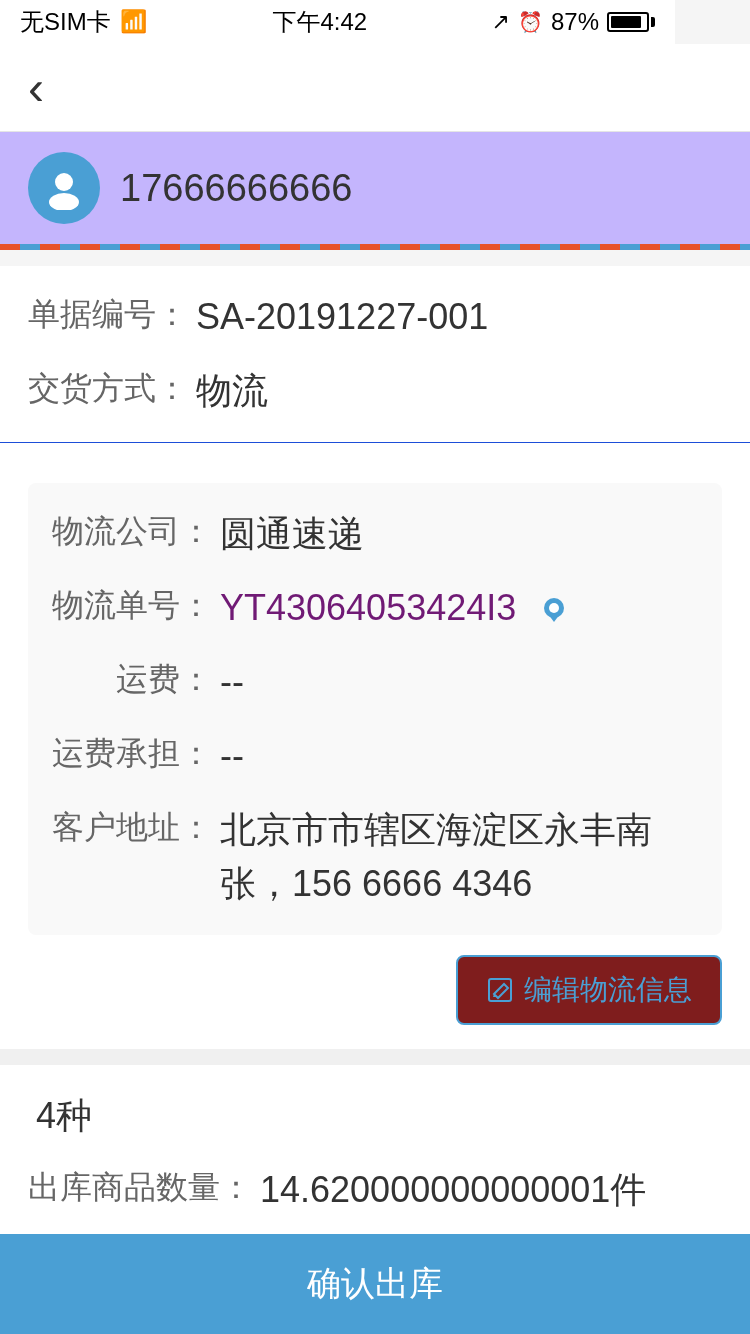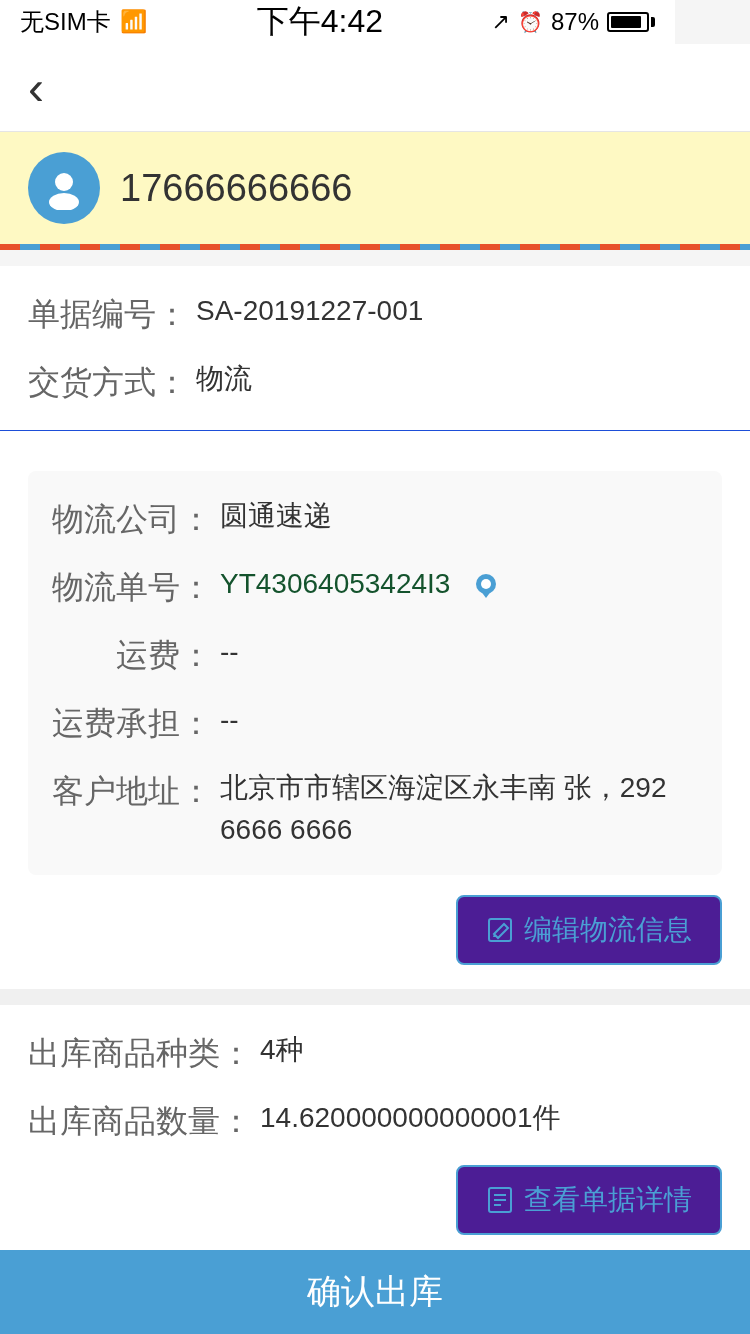--- a/index.html
+++ b/index.html
@@ -19,21 +19,21 @@
       height: 44px;
       background: #fff;
       display: flex;
       align-items: center;
       justify-content: space-between;
       padding: 0 20px;
       font-size: 24px;
       color: #000;
     }
     .status-bar-left { display: flex; align-items: center; gap: 10px; }
-    .status-bar-center { font-size: 32px; font-weight: 500; }
+    .status-bar-center { font-size: 24px; font-weight: 500; }
     .status-bar-right { display: flex; align-items: center; gap: 8px; font-size: 24px; }
 
     
     .nav-bar {
       width: 750px;
       height: 88px;
       background: #fff;
       display: flex;
       align-items: center;
       justify-content: center;
@@ -48,21 +48,21 @@
       cursor: pointer;
     }
     .nav-title {
       font-size: 34px;
       font-weight: 600;
       color: #333;
     }
 
     
     .customer-header {
-      background: #fef9c3;
+      background: #c4b5fd;
       padding: 20px 28px;
       display: flex;
       align-items: center;
       gap: 20px;
     }
     .customer-avatar {
       width: 72px;
       height: 72px;
       border-radius: 50%;
       background: #4a9fd4;
@@ -105,25 +105,25 @@
     .info-row:last-child { margin-bottom: 0; }
     .info-label {
       color: #666;
       font-size: 32px;
       min-width: 160px;
       text-align: right;
       flex-shrink: 0;
     }
     .info-value {
       color: #333;
-      font-size: 28px;
+      font-size: 36px;
       flex: 1;
       margin-left: 8px;
     }
-    .info-value.blue { color: #14532d; }
+    .info-value.blue { color: #701a75; }
 
     
     .logistics-card {
       background: #f9f9f9;
       border-radius: 8px;
       padding: 24px;
       margin-top: 16px;
     }
 
     
@@ -143,21 +143,21 @@
     }
     .btn-outline {
       display: flex;
       align-items: center;
       gap: 10px;
       border: 2px solid #4a9fd4;
       border-radius: 8px;
       padding: 14px 28px;
       color: #4a9fd4;
       font-size: 28px;
-      background: #4c1d95;
+      background: #7f1d1d;
       cursor: pointer;
     }
 
     
     .gray-divider {
       width: 100%;
       height: 16px;
       background: #f0f0f0;
     }
 
@@ -180,21 +180,21 @@
       height: 200px;
       background: #f5f5f5;
     }
 
     
     .confirm-bar {
       position: fixed;
       bottom: 0;
       left: 0;
       width: 750px;
-      height: 84px;
+      height: 100px;
       background: #4a9fd4;
       display: flex;
       align-items: center;
       justify-content: center;
       cursor: pointer;
     }
     .confirm-text {
       color: #fff;
       font-size: 34px;
       font-weight: 500;
@@ -302,41 +302,40 @@
     <div class="info-row">
       <span class="info-label">运费：</span>
       <span class="info-value">--</span>
     </div>
     <div class="info-row">
       <span class="info-label">运费承担：</span>
       <span class="info-value">--</span>
     </div>
     <div class="info-row">
       <span class="info-label">客户地址：</span>
-      <span class="info-value">北京市市辖区海淀区永丰南  张，292 6666 6666</span>
+      <span class="info-value">北京市市辖区海淀区永丰南  张，156 6666 4346</span>
     </div>
   </div>
 
   <div class="edit-btn">
     <button class="btn-outline">
       <svg width="28" height="28" viewBox="0 0 28 28" fill="none" xmlns="http://www.w3.org/2000/svg">
         <rect x="3" y="3" width="22" height="22" rx="2" stroke="#4a9fd4" stroke-width="2" fill="none"></rect>
         <path d="M8 18 L18 8 L22 12 L12 22 Z" stroke="#4a9fd4" stroke-width="2" fill="none"></path>
         <path d="M7 21 L8 18 L11 21 Z" fill="#4a9fd4"></path>
       </svg>
       <span>编辑物流信息</span>
     </button>
   </div>
 </div>
 
 <div class="gray-divider"></div>
 
 <div class="goods-section">
   <div class="info-row">
-    <span class="info-label">出库商品种类：</span>
     <span class="info-value">4种</span>
   </div>
   <div class="info-row">
     <span class="info-label">出库商品数量：</span>
     <span class="info-value">14.620000000000001件</span>
   </div>
 
   <div class="view-details-btn">
     <button class="btn-outline">
       <svg width="28" height="28" viewBox="0 0 28 28" fill="none" xmlns="http://www.w3.org/2000/svg">

